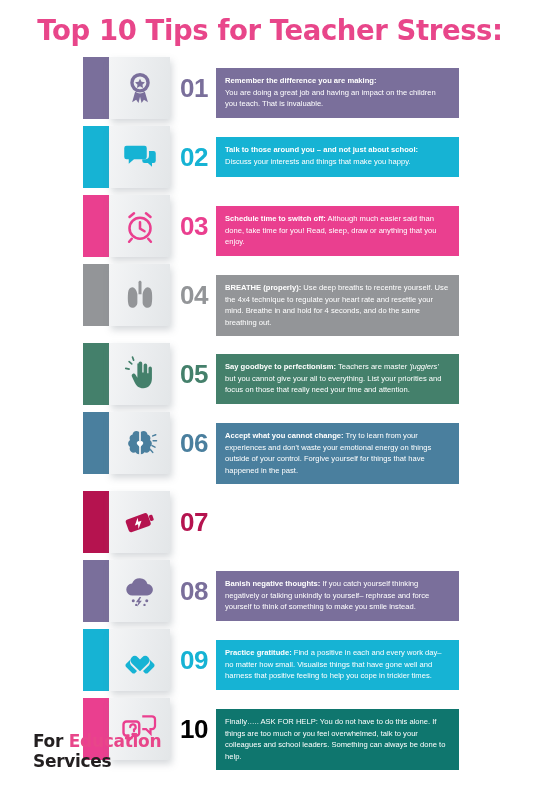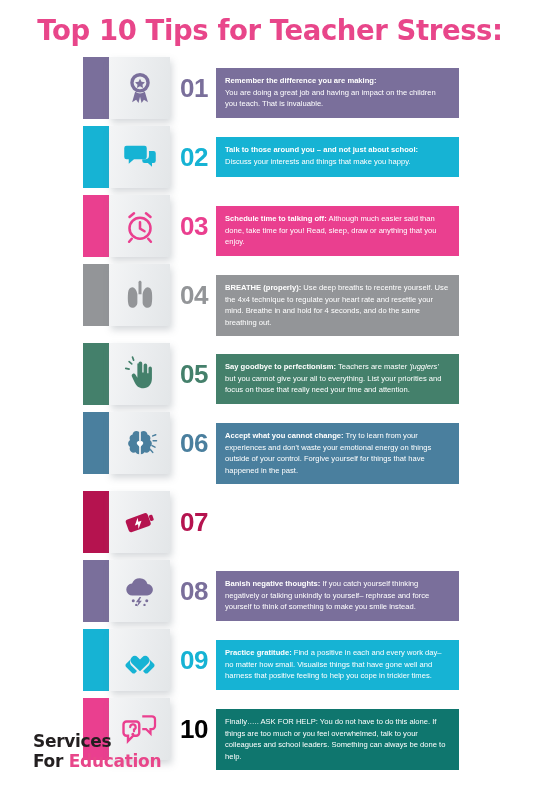--- a/index.html
+++ b/index.html
@@ -159,21 +159,21 @@
         <div class="icon-panel">
           <span>
             <svg xmlns="http://www.w3.org/2000/svg" width="36" height="36" viewBox="0 0 48 48">
               <circle cx="24" cy="27" r="14" fill="none" stroke="#ea3f8f" stroke-width="3.4"></circle>
       <path fill="none" stroke="#ea3f8f" stroke-width="3.4" stroke-linecap="round" d="M24 19v8.5l6 3.5"></path>
       <path fill="none" stroke="#ea3f8f" stroke-width="3.4" stroke-linecap="round" d="M10 12l6-5M38 12l-6-5M13 41l-3.5 4M35 41l3.5 4"></path>
             </svg>
           </span>
         </div>
         <div class="num" style="color:#ea3f8f">03</div>
-        <div class="bar" style="background:#ea3f8f"><b>Schedule time to talking off:</b> Although much easier said than done, take time for you! Read, sleep, draw or anything that you enjoy.</div>
+        <div class="bar" style="background:#ea3f8f"><b>Schedule time to switch off:</b> Although much easier said than done, take time for you! Read, sleep, draw or anything that you enjoy.</div>
       </div>
       <div class="tip">
         <div class="tab" style="background:#939598"></div>
         <div class="icon-panel">
           <span>
             <svg xmlns="http://www.w3.org/2000/svg" width="36" height="36" viewBox="0 0 48 48">
               <path fill="#939598" d="M24 5c1.1 0 2 .9 2 2v16h-4V7c0-1.1.9-2 2-2z"></path>
       <path fill="#939598" d="M20.5 22.5c-1-5-3.5-9-6.8-9-3.2 0-5.2 3-5.6 7.3-.5 5-.6 11.2.4 15.6.7 3 2.6 4.6 5.3 4.6 3.4 0 6.7-2.6 6.7-7z"></path>
       <path fill="#939598" d="M27.5 22.5c1-5 3.5-9 6.8-9 3.2 0 5.2 3 5.6 7.3.5 5 .6 11.2-.4 15.6-.7 3-2.6 4.6-5.3 4.6-3.4 0-6.7-2.6-6.7-7z"></path>
             </svg>
@@ -266,17 +266,17 @@
       <circle cx="14.5" cy="31" r="1.9" fill="#ea3f8f"></circle>
             </svg>
           </span>
         </div>
         <div class="num" style="color:#000000">10</div>
         <div class="bar" style="background:#0f766e">Finally….. ASK FOR HELP: You do not have to do this alone. If things are too much or you feel overwhelmed, talk to your colleagues and school leaders. Something can always be done to help.</div>
       </div>
     </div>
 
   <div class="footer">
+    <div><span>For </span><span class="edu">Education</span></div>
     <div>Services</div>
-    <div><span>For </span><span class="edu">Education</span></div>
   </div>
 
 </div>
 
 </body></html>

